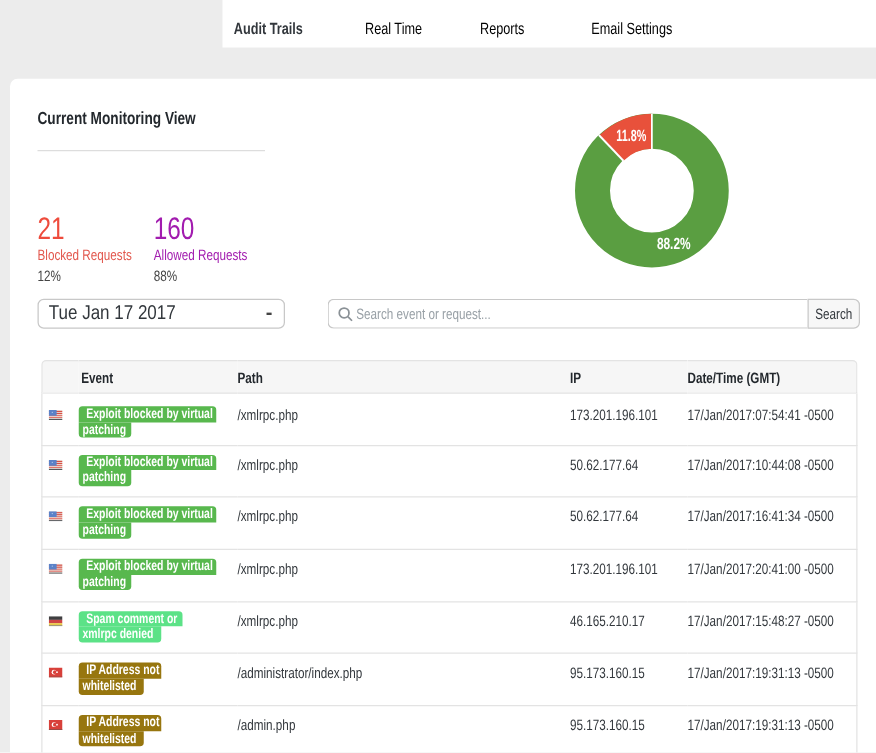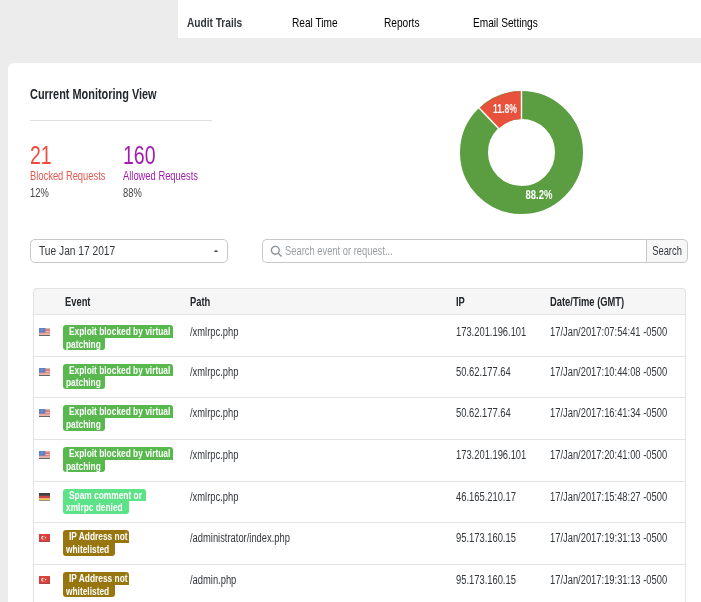--- a/index.html
+++ b/index.html
@@ -5,30 +5,30 @@
 * { margin:0; padding:0; box-sizing:border-box; }
 html,body { width:701px; height:602px; overflow:hidden; }
 body { background:#ececec; font-family:"Liberation Sans", sans-serif; position:relative; }
 .cx { display:inline-block; transform:scaleX(0.78); transform-origin:0 50%; white-space:nowrap; }
 .topbar { position:absolute; left:178px; top:0; width:523px; height:38px; background:#fff; }
 .nav a { position:absolute; top:16px; font-size:13px; color:#000000; text-decoration:none; line-height:13px; }
 .nav a.active { color:#32373c; font-weight:bold; }
 .card { position:absolute; left:8px; top:63px; width:693px; height:539px; background:#fff; border-radius:6px 0 0 0; }
 .title { position:absolute; left:22px; top:23px; font-size:14px; font-weight:bold; color:#23282d; }
 .divider { position:absolute; left:22px; top:57px; width:182px; height:1px; background:#dddddd; }
-.stat .num, .stat .lbl, .stat .pct { position:absolute; }
+.stat .num, .stat .lbl, .stat .pct { position:absolute;margin-top:28px; }
 .stat .num { font-size:25px; line-height:25px; top:80px; }
 .stat .lbl { font-size:12px; line-height:12px; top:106.5px; }
 .stat .pct { font-size:12px; line-height:12px; color:#444; top:123.5px; }
 .stat.blocked .num, .stat.blocked .lbl, .stat.blocked .pct { left:22px; }
 .stat.allowed .num, .stat.allowed .lbl, .stat.allowed .pct { left:115px; }
 .stat.blocked .num { color:#ee4b3c; } .stat.blocked .lbl { color:#e2574d; }
 .stat.allowed .num, .stat.allowed .lbl { color:#a21caf; }
 .donut { position:absolute; left:451px; top:27px; }
-.datebox { position:absolute; left:22px; top:176px; width:198px; height:24px; border:1px solid #c8c8c8; border-radius:5px; background:#fff; font-size:12px; color:#32373c; line-height:22px; padding-left:8px; }
+.datebox { position:absolute; left:22px; top:176px; width:198px; height:24px; border:1px solid #c8c8c8; border-radius:5px; background:#fff; font-size:16px; color:#32373c; line-height:22px; padding-left:8px; }
 .datebox .dash { position:absolute; right:9px; top:0; color:#444; font-weight:bold; }
 .searchwrap { position:absolute; left:254px; top:176px; width:426px; height:24px;padding-left:29px; }
 .searchwrap .inp { position:absolute; left:0; top:0; width:384px; height:24px; border:1px solid #c8c8c8; border-right:none; border-radius:5px 0 0 5px; background:#fff; }
 .searchwrap .ph { position:absolute; left:23px; top:6px; font-size:12px; line-height:12px; color:#98a0a6; }
 .searchwrap svg.mag { position:absolute; left:8px; top:6px; }
 .searchwrap .btn { position:absolute; left:384px; top:0; width:42px; height:24px; border:1px solid #c8c8c8; border-radius:0 5px 5px 0; background:#f7f7f7; font-size:12px; color:#32373c; text-align:center; line-height:22px; }
 table.audit { position:absolute; left:25px; top:225px; width:653px; border-collapse:separate; border-spacing:0; font-size:12px; color:#32373c; table-layout:fixed; }
 table.audit th, table.audit td { border-bottom:1px solid #e3e3e3; vertical-align:top; text-align:left; padding:0; }
 table.audit th { background:#f6f6f6; font-size:12px; font-weight:bold; color:#23282d; height:27px; vertical-align:middle; }
 table.audit th.c1 { border-left:1px solid #e3e3e3; border-top:1px solid #e3e3e3; border-radius:4px 0 0 0; }

